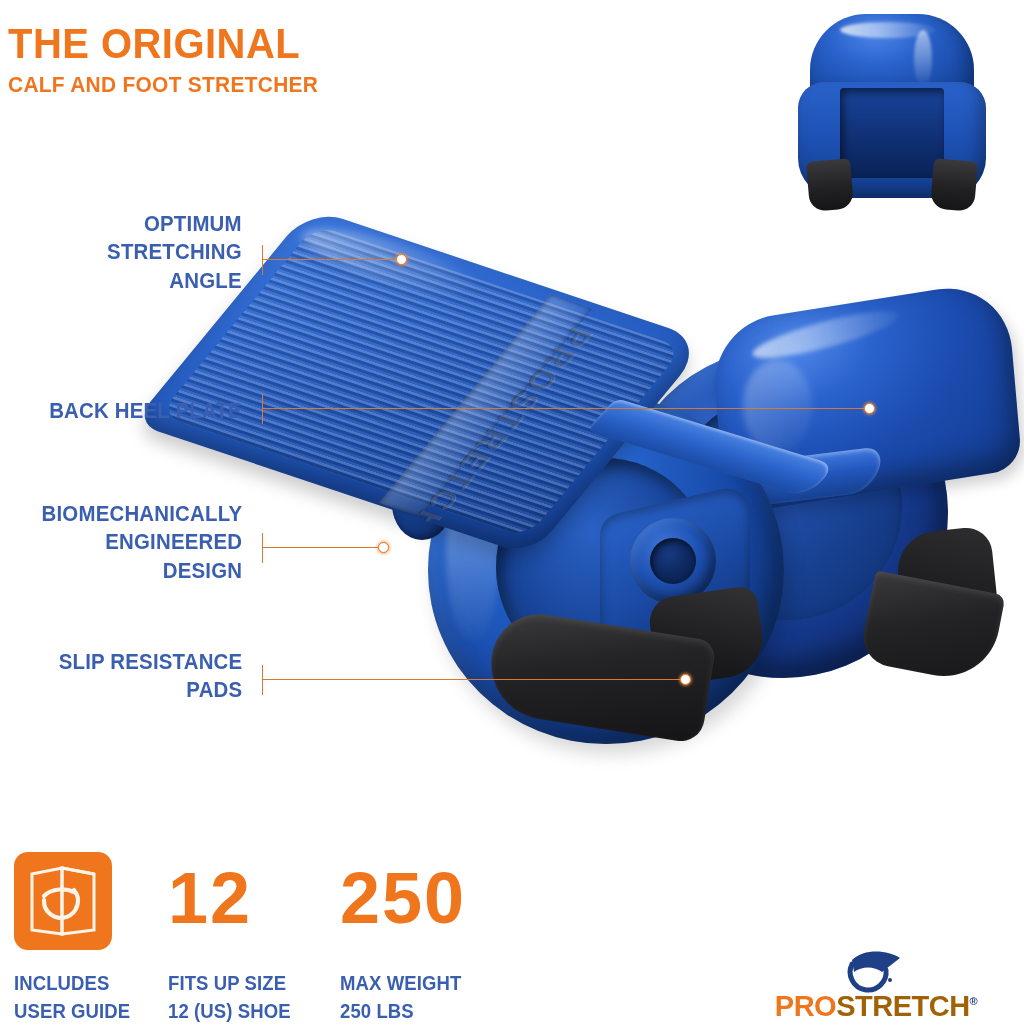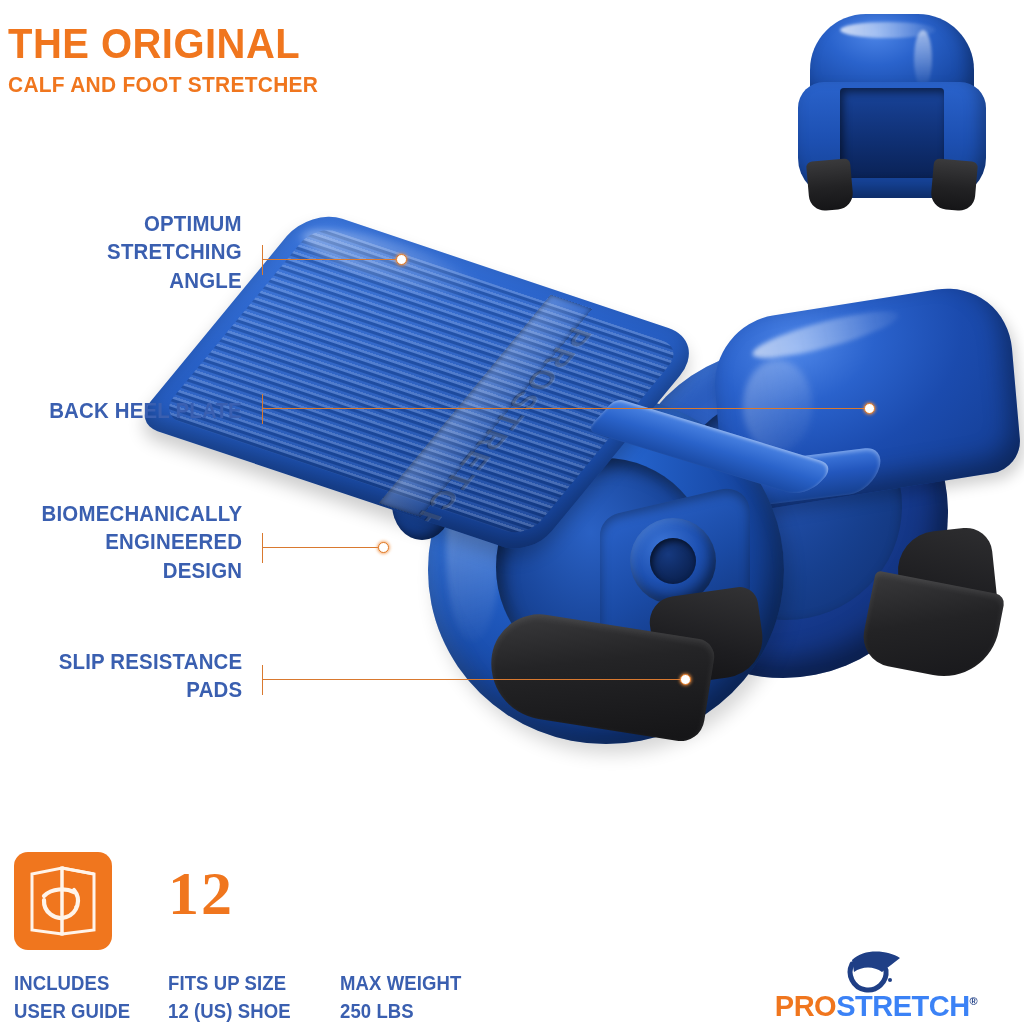--- a/index.html
+++ b/index.html
@@ -249,22 +249,22 @@
   #features{ position:absolute; left:0; top:840px; width:1024px; height:184px; }
 
   #guide-icon{
     position:absolute; left:14px; top:12px; width:98px; height:98px;
     background:#F0761E; border-radius:14px;
   }
   #guide-icon svg{ position:absolute; left:0; top:0; }
 
   .stat-num{
     position:absolute; color:#F0761E; font-weight:bold;
-    font-size:62px; line-height:1; letter-spacing:2px;
-    font-family:Liberation Serif, serif;
+    font-size:72px; line-height:1; letter-spacing:2px;
+    font-family:Liberation Sans, sans-serif;
   }
   #num-size{ left:168px; top:22px; }
   #num-weight{ left:340px; top:22px; }
 
   .stat-caption{
     position:absolute; color:#3A5FB0; font-weight:bold;
     font-size:19.5px; line-height:1.42; white-space:pre-line;
     letter-spacing:.1px;
     transform:scaleX(.95); transform-origin:left center;
   }
@@ -274,21 +274,21 @@
 
   
   #brand{ position:absolute; left:742px; top:946px; width:268px; height:74px; }
   #brand-mark{ position:absolute; left:96px; top:0; }
   #brand-word{
     position:absolute; left:0; top:44px; width:268px;
     font-size:29px; font-weight:bold; letter-spacing:-.5px;
     white-space:nowrap; text-align:center;
   }
   #brand-pro{ color:#F0761E; }
-  #brand-stretch{ color:#3b82f6; }
+  #brand-stretch{ color:#a16207; }
   #brand-reg{ color:#1F3F86; font-size:11px; vertical-align:super; }
 </style>
 </head>
 <body>
 
 <div id="header">
   <div id="title-main">THE ORIGINAL</div>
   <div id="title-sub">CALF AND FOOT STRETCHER</div>
 </div>
 
@@ -370,20 +370,21 @@
       <path d="M18 22 L48 16 L48 82 L18 78 Z" fill="none" stroke="#FFF4EA" stroke-width="3"></path>
       <path d="M48 16 L80 22 L80 78 L48 82 Z" fill="none" stroke="#FFF4EA" stroke-width="3"></path>
       <path d="M48 16 L80 22" fill="none" stroke="#FFF4EA" stroke-width="3"></path>
       <path d="M30 48 a17 17 0 1 0 30 -10" fill="none" stroke="#FFF4EA" stroke-width="4.2" stroke-linecap="round"></path>
       <path d="M30 44 C38 36 52 36 60 40" fill="none" stroke="#FFF4EA" stroke-width="4.2" stroke-linecap="round"></path>
       <circle cx="62" cy="55" r="1.8" fill="#FFF4EA"></circle>
     </svg>
   </div>
 
   <div class="stat-num" id="num-size">12</div>
+  <div class="stat-num" id="num-weight">250</div>
 
   <div class="stat-caption" id="cap-guide">INCLUDES
 USER GUIDE</div>
   <div class="stat-caption" id="cap-size">FITS UP SIZE
 12 (US) SHOE</div>
   <div class="stat-caption" id="cap-weight">MAX WEIGHT
 250 LBS</div>
 </div>
 
 <div id="brand">

